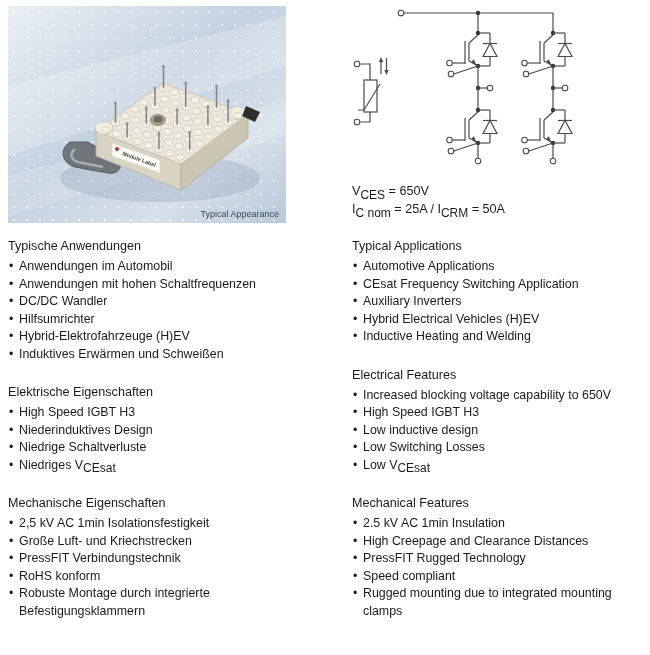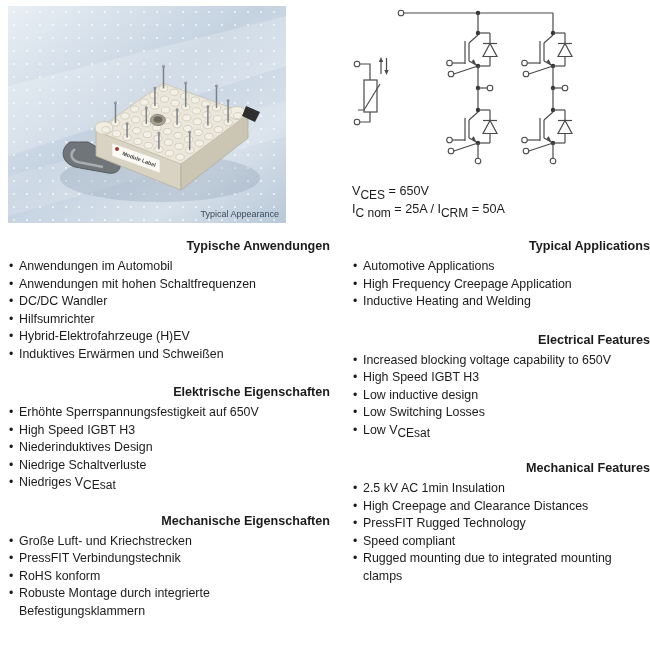--- a/index.html
+++ b/index.html
@@ -16,21 +16,21 @@
   .circuit .term { fill:#ffffff; stroke:#4a4a4a; stroke-width:1.1; }
   .circuit .tri  { fill:none; stroke:#4a4a4a; stroke-width:1.2; }
   .circuit .arrowfill { fill:#4a4a4a; stroke:none; }
   
   .ratings { position:absolute; left:352px; top:182px; font-size:12.6px; line-height:18px; }
   .ratings sub, .col sub { font-size:12px; line-height:0; }
   
   .col { position:absolute; top:238px; font-size:12.4px; }
   .col-left  { left:8px;   width:322px; }
   .col-right { left:352px; width:298px; }
-  .col h3 { font-size:12.6px; font-weight:bold; margin:0 0 3px 0; line-height:17px;text-align:right; }
+  .col h3 { font-size:12.6px; font-weight:normal; margin:0 0 3px 0; line-height:17px; }
   .col ul { list-style:none; margin:0 0 21px 0; padding:0; }
   .col li { line-height:17.5px; padding-left:11px; position:relative; }
   .col li::before { content:"\2022"; position:absolute; left:1px; }
   
   .socket { fill:#f3f0e6; stroke:#c9c3b2; stroke-width:0.7; }
   .pin    { stroke:#7d8287; stroke-width:1.5; }
   .pincap { fill:#9aa0a5; stroke:#6f757a; stroke-width:0.4; }
   .caption { font-size:9px; fill:#3d4c58; }
   .labeltext { font-size:5.5px; fill:#4a4a4a; font-weight:bold; }
 </style>
@@ -244,39 +244,41 @@
       <ul>
         <li>Anwendungen im Automobil</li>
         <li>Anwendungen mit hohen Schaltfrequenzen</li>
         <li>DC/DC Wandler</li>
         <li>Hilfsumrichter</li>
         <li>Hybrid-Elektrofahrzeuge (H)EV</li>
         <li>Induktives Erwärmen und Schweißen</li>
       </ul>
       <h3>Elektrische Eigenschaften</h3>
       <ul>
-        <li>Erhöhte Sperrspannungsfestigkeit auf 650V</li>
         <li>High Speed IGBT H3</li>
         <li>Niederinduktives Design</li>
         <li>Niedrige Schaltverluste</li>
         <li>Niedriges V<sub>CEsat</sub></li>
       </ul>
       <h3>Mechanische Eigenschaften</h3>
       <ul>
+        <li>2,5 kV AC 1min Isolationsfestigkeit</li>
         <li>Große Luft- und Kriechstrecken</li>
         <li>PressFIT Verbindungstechnik</li>
         <li>RoHS konform</li>
         <li>Robuste Montage durch integrierte Befestigungsklammern</li>
       </ul>
     </div>
   <div class="col col-right" id="column-right">
       <h3>Typical Applications</h3>
       <ul>
         <li>Automotive Applications</li>
-        <li>High Frequency Creepage Application</li>
+        <li>CEsat Frequency Switching Application</li>
+        <li>Auxiliary Inverters</li>
+        <li>Hybrid Electrical Vehicles (H)EV</li>
         <li>Inductive Heating and Welding</li>
       </ul>
       <h3>Electrical Features</h3>
       <ul>
         <li>Increased blocking voltage capability to 650V</li>
         <li>High Speed IGBT H3</li>
         <li>Low inductive design</li>
         <li>Low Switching Losses</li>
         <li>Low V<sub>CEsat</sub></li>
       </ul>

